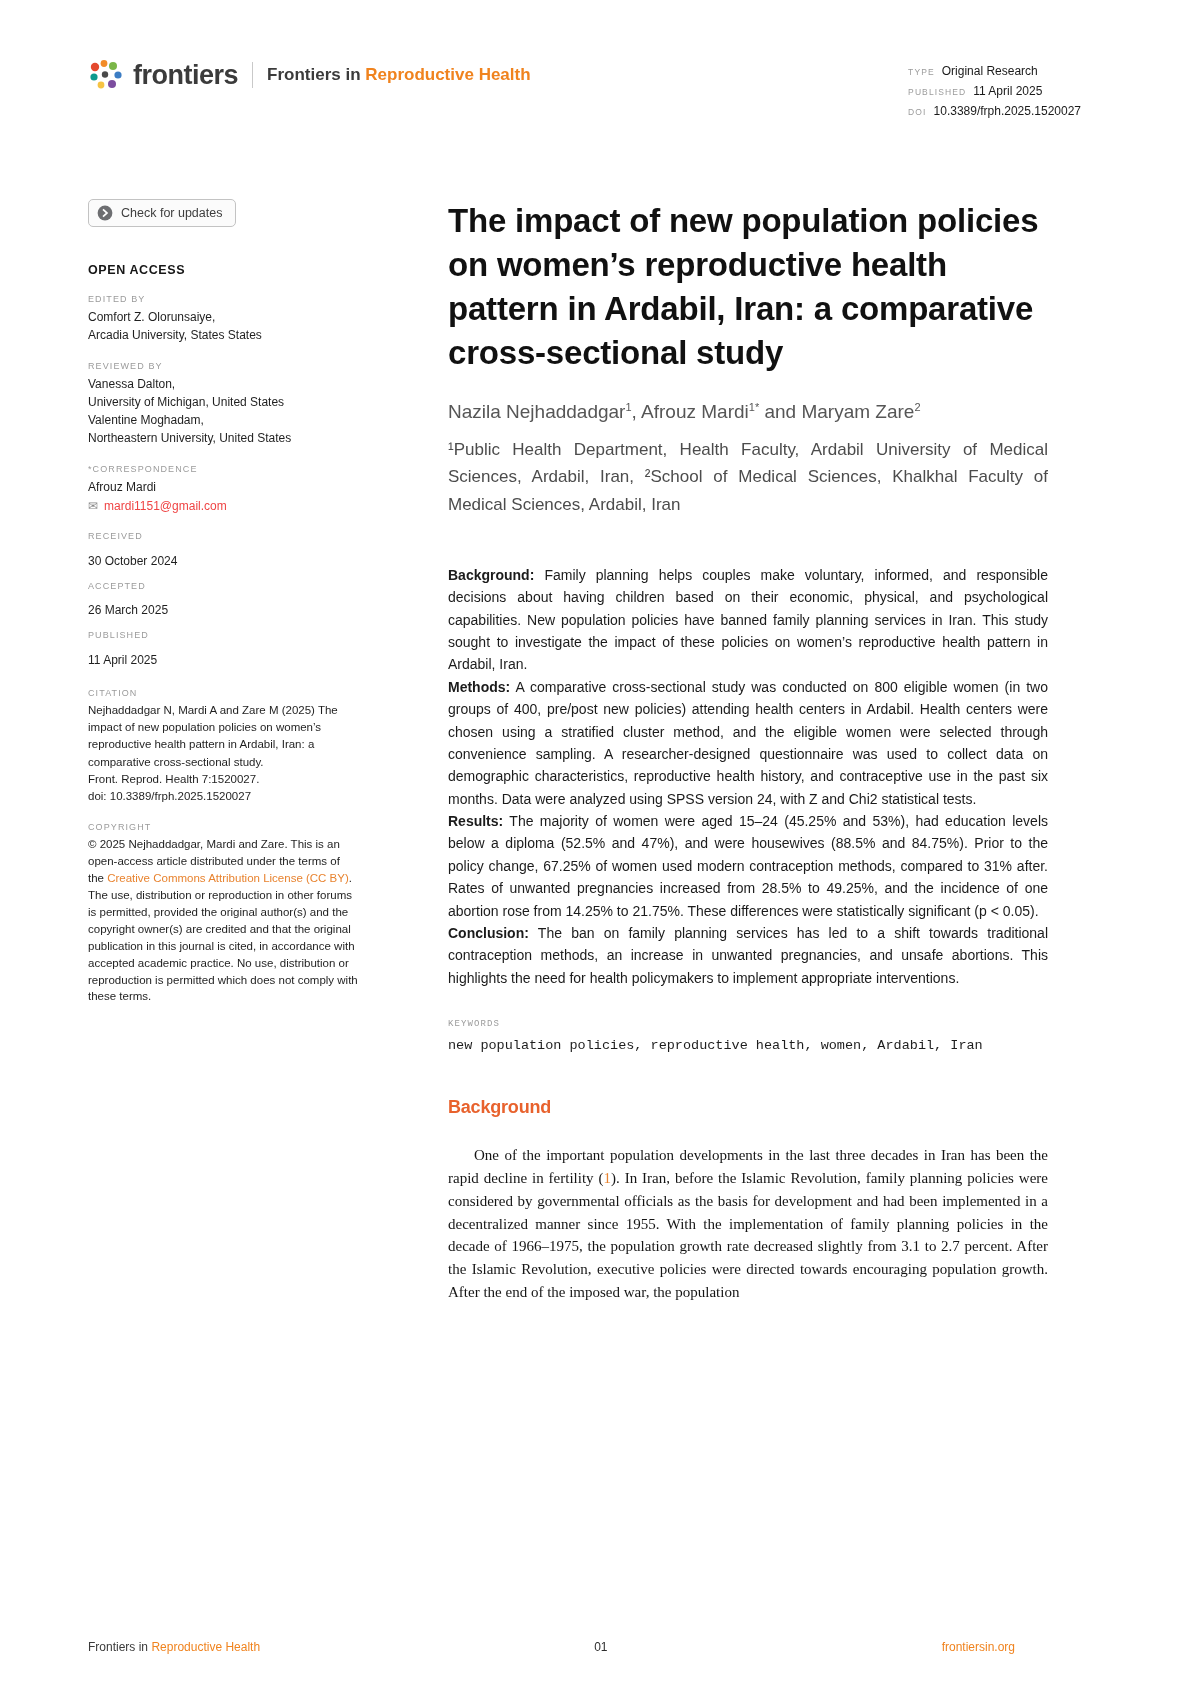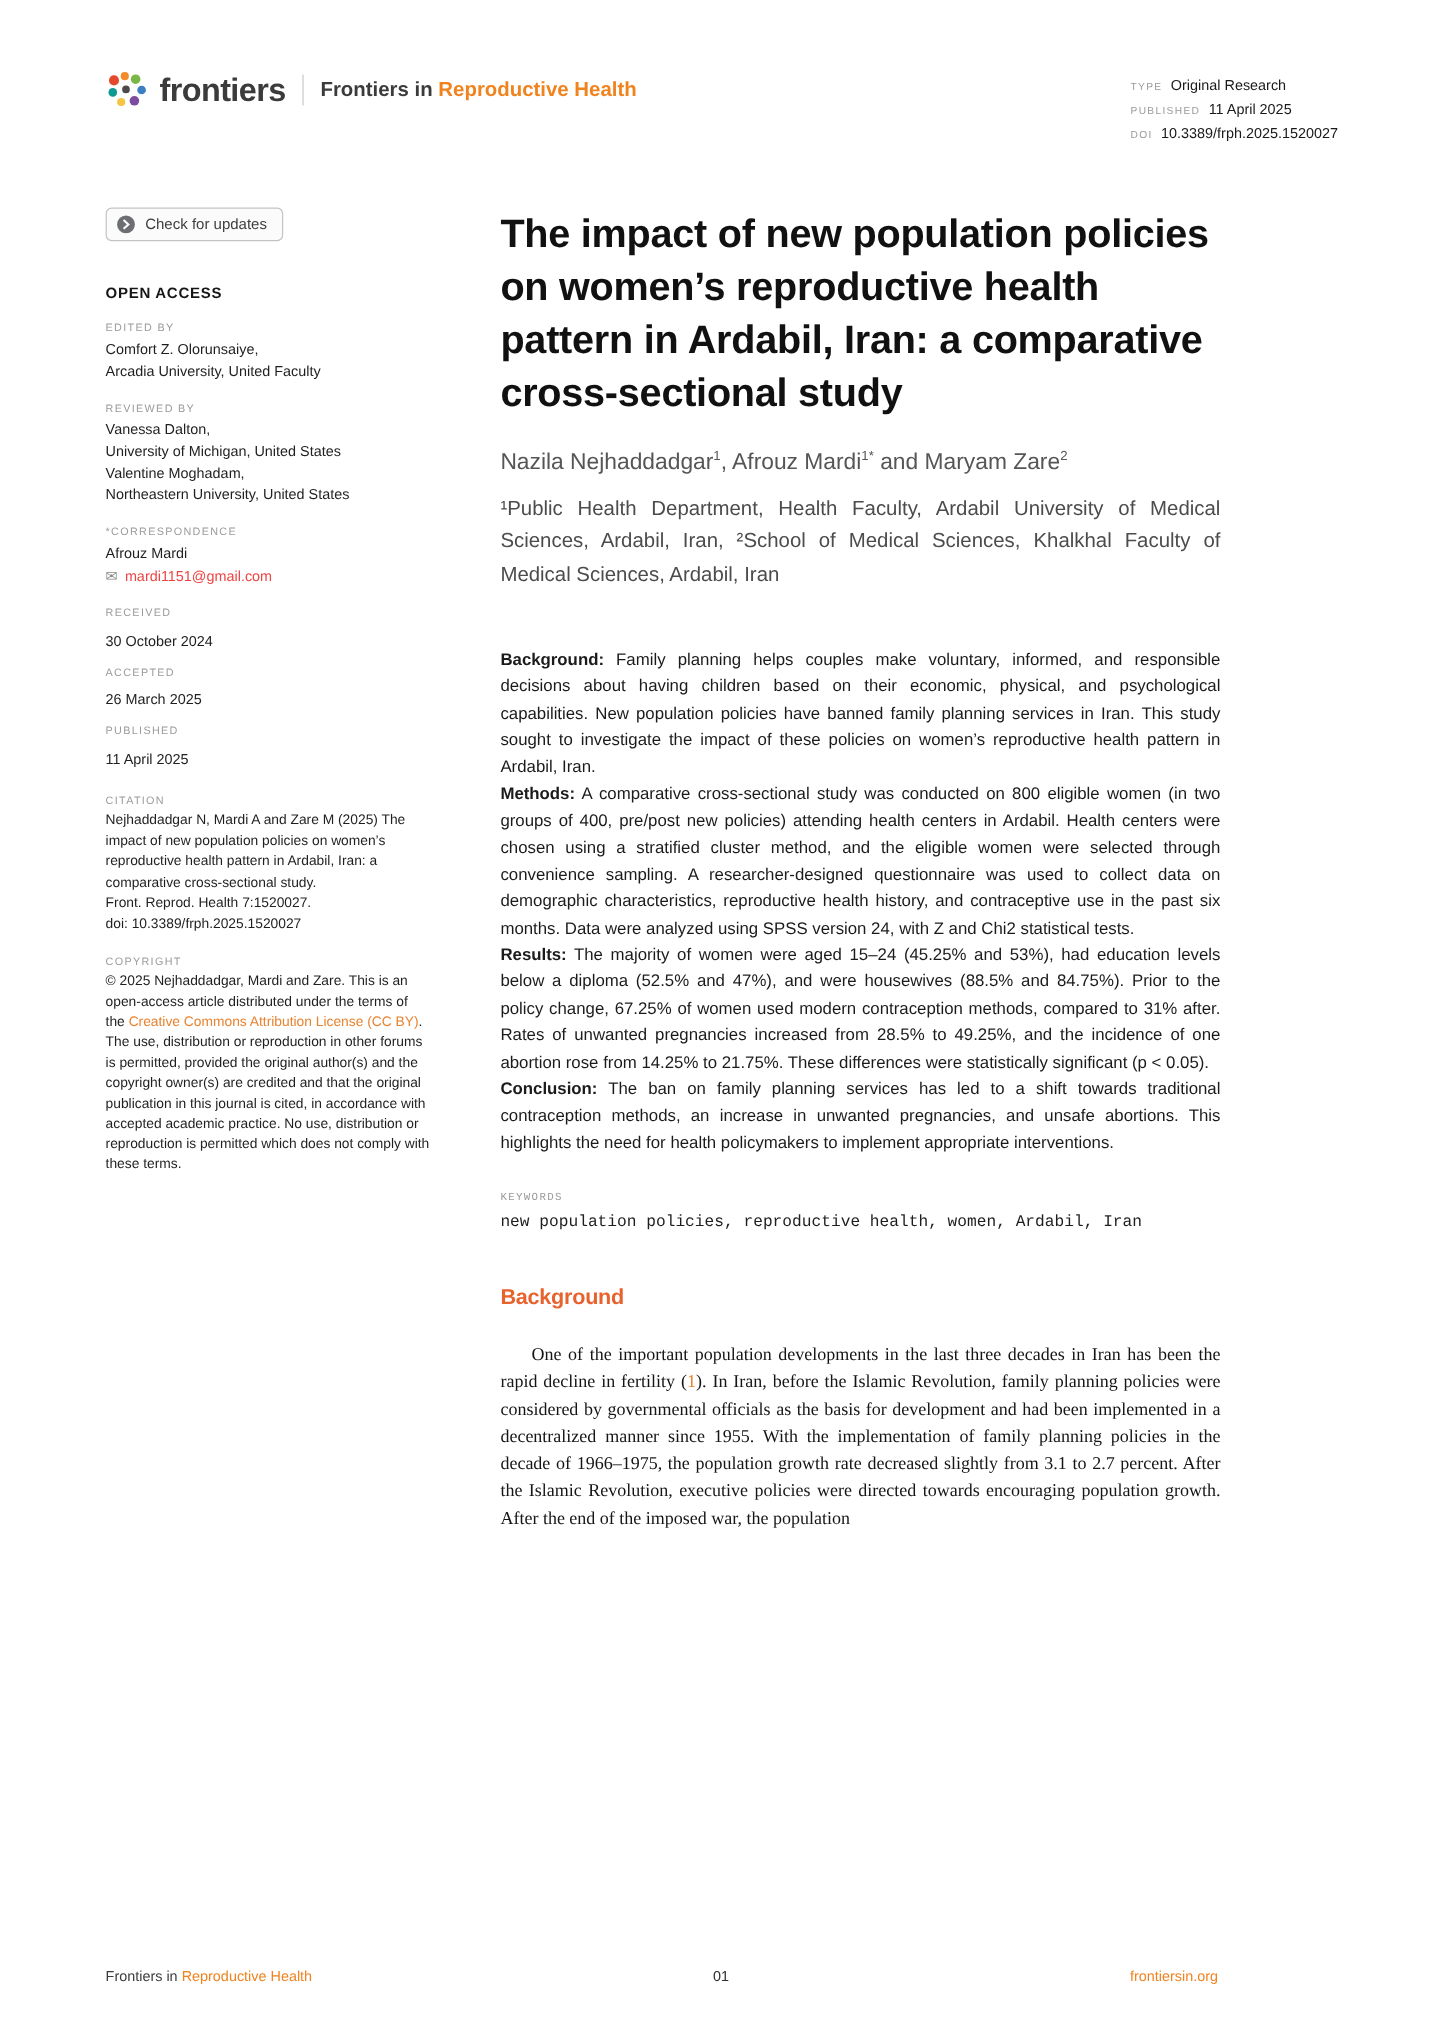--- a/index.html
+++ b/index.html
@@ -1,34 +1,34 @@
 <!DOCTYPE html>
 <html><head>
 <meta charset="utf-8">
 <style>
   * { margin:0; padding:0; box-sizing:border-box; }
   html, body { width:1200px; height:1696px; }
   body { background:#ffffff; font-family:"Liberation Sans", sans-serif; color:#222; position:relative; overflow:hidden; }
-  .page { position:absolute; inset:0; padding:58px 85px 0 88px; }
+  .page { position:absolute; inset:0; padding:58px 119px 0 88px; }
 
   
   .masthead { display:flex; justify-content:space-between; align-items:flex-start; }
   .brand { display:flex; align-items:center; }
   .logo-mark { width:36px; height:34px; margin-right:9px; }
   .brand-word { font-size:27px; font-weight:700; color:#3b3b3b; letter-spacing:-0.5px; }
   .brand-divider { width:1px; height:26px; background:#c9c9c9; margin:0 14px; }
   .journal-name { font-size:17px; font-weight:700; color:#3b3b3b; }
   .journal-name .orange { color:#F0831E; }
   .meta { padding-top:4px; }
   .meta-row { display:flex; gap:7px; align-items:baseline; line-height:1.65; }
   .small-label { font-size:8.5px; color:#9b9b9b; letter-spacing:1.1px; text-transform:uppercase; }
   .meta-val { font-size:12px; color:#1a1a1a; }
 
   
-  .columns { display:flex; gap:59px; margin-top:52px; }
+  .columns { display:flex; gap:90px; margin-top:78px; }
   .side { width:270px; flex:none; }
   .main { width:600px; flex:none; }
 
   
   .check-badge { display:inline-flex; align-items:center; gap:8px; border:1px solid #c3c3c3; border-radius:5px; padding:5px 13px 5px 8px; background:#fbfbfb; cursor:pointer; }
   .check-badge .cb-text { font-size:12.5px; color:#3e3e3e; }
   .open-access { margin-top:36px; font-size:12.5px; font-weight:700; color:#161616; letter-spacing:0.6px; }
   .block { margin-top:17px; }
   .block .small-label { display:block; margin-bottom:4px; font-size:9px; }
   .block-text { font-size:12px; color:#1f1f1f; line-height:1.5; }
@@ -109,21 +109,21 @@
           <path d="M6 4.4 L10 8 L6 11.6" stroke="#ffffff" stroke-width="1.7" fill="none"></path>
         </svg>
         <span class="cb-text">Check for updates</span>
       </div>
 
       <div class="open-access">OPEN ACCESS</div>
 
       <div class="block">
         <span class="small-label">EDITED BY</span>
         <div class="block-text">Comfort Z. Olorunsaiye,</div>
-        <div class="block-text">Arcadia University, United Faculty</div>
+        <div class="block-text">Arcadia University, States States</div>
       </div>
 
       <div class="block">
         <span class="small-label">REVIEWED BY</span>
         <div class="block-text">Vanessa Dalton,</div>
         <div class="block-text">University of Michigan, United States</div>
         <div class="block-text">Valentine Moghadam,</div>
         <div class="block-text">Northeastern University, United States</div>
       </div>
 

